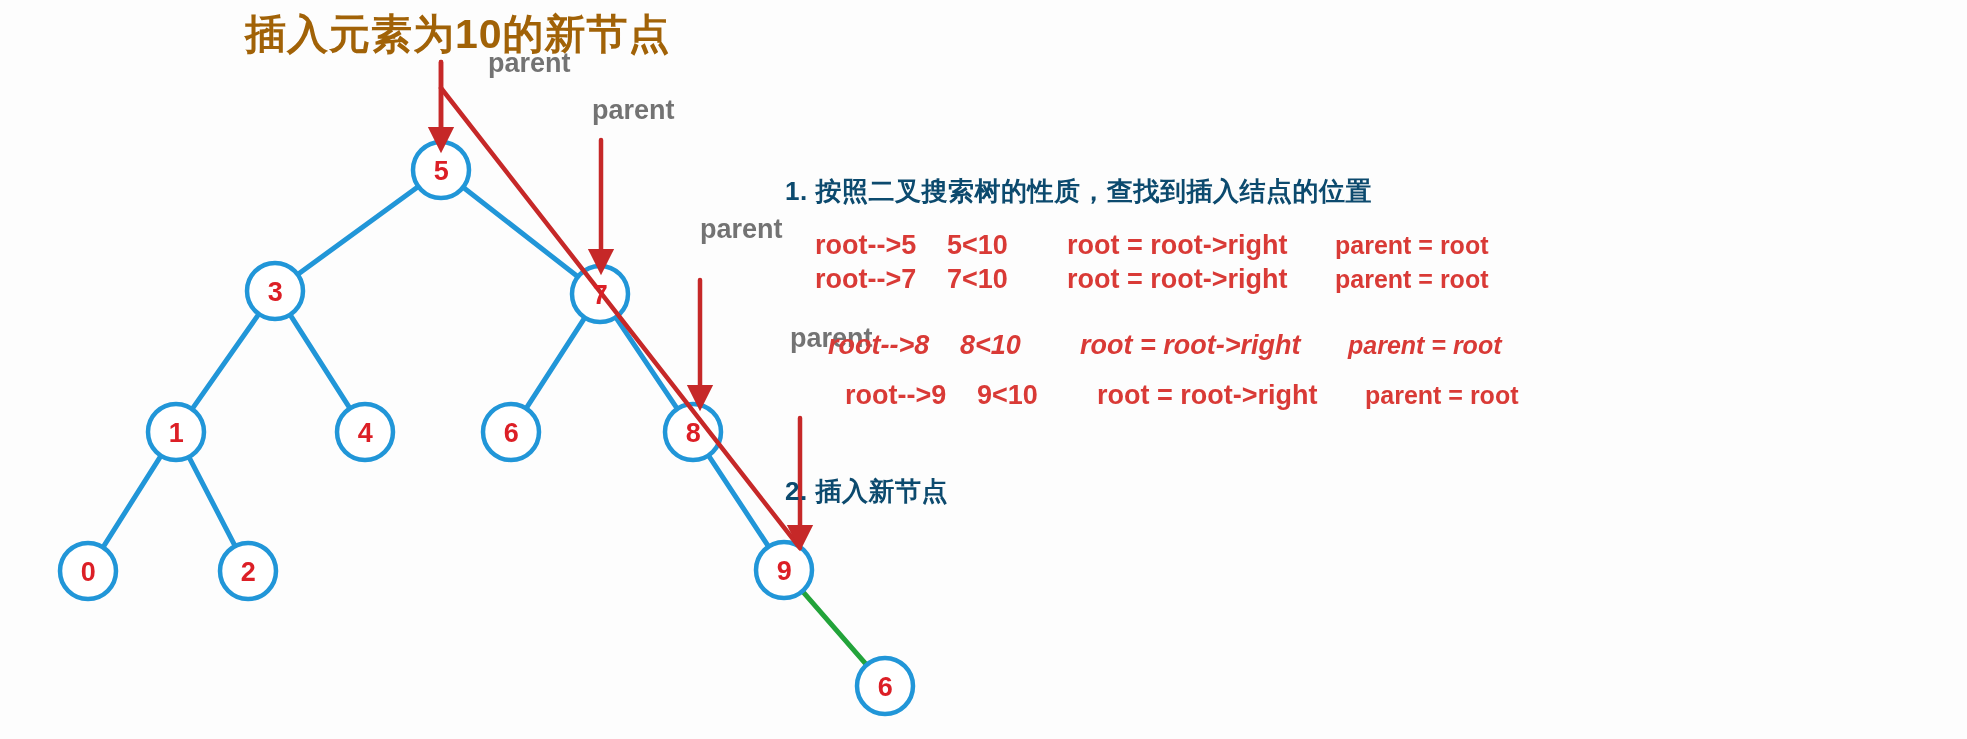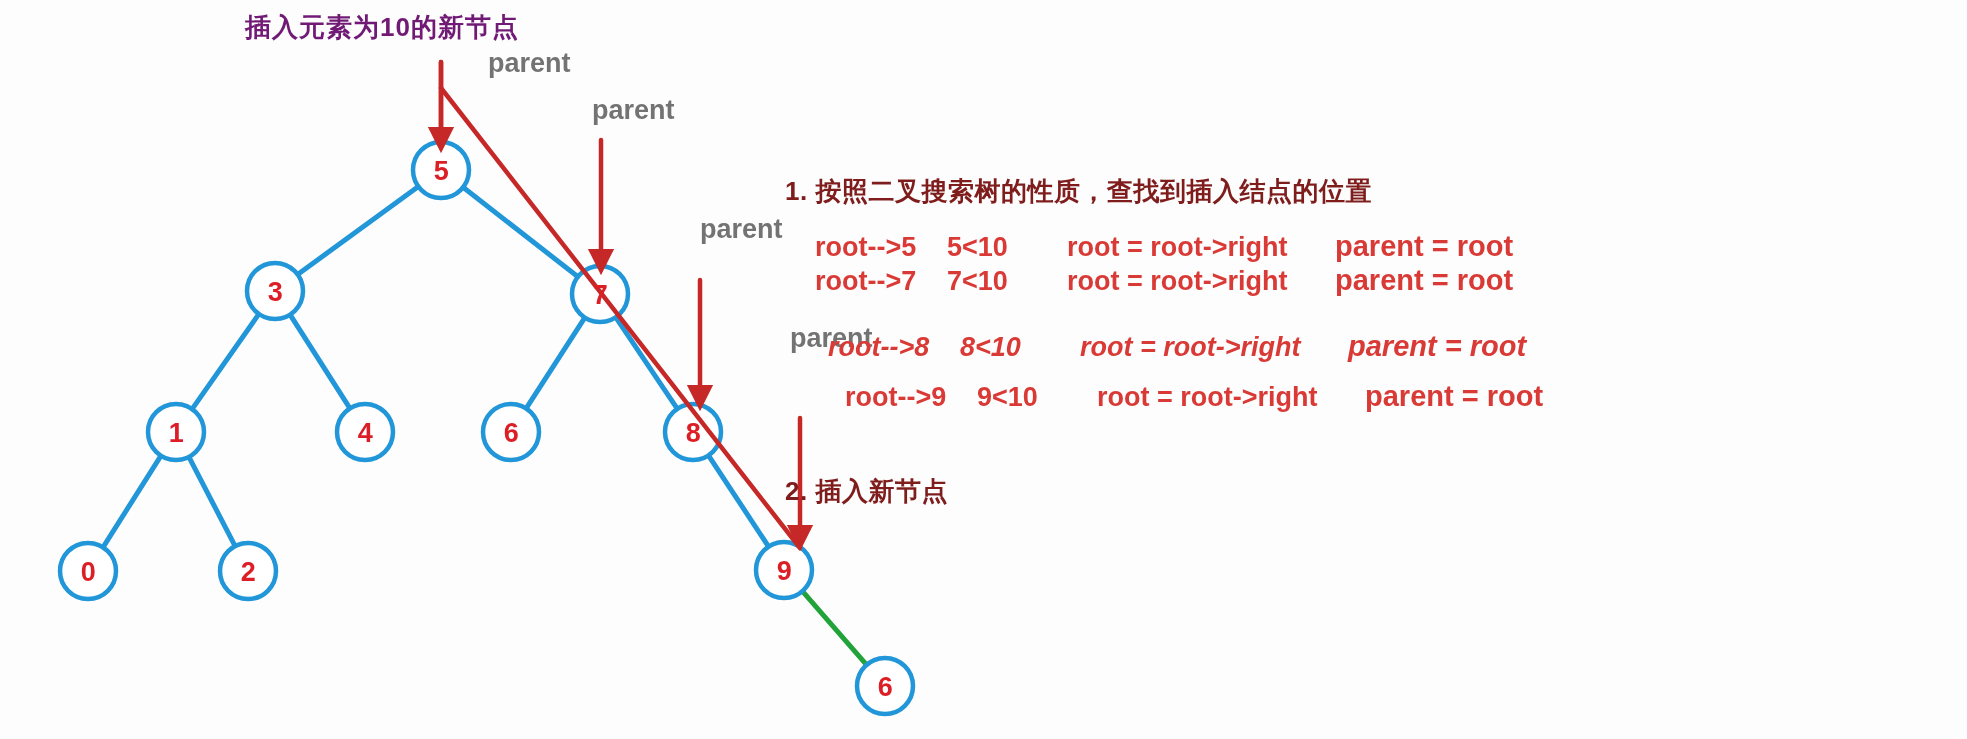--- a/index.html
+++ b/index.html
@@ -30,54 +30,54 @@
     color:#737373;
     font-weight:bold;
     font-size:27px;
     line-height:1;
     white-space:nowrap;
     font-family:"Liberation Sans","DejaVu Sans",sans-serif;
   }
 
   .title-text{
     position:absolute;
-    color:#701a75;
+    color:#a16207;
     font-weight:bold;
-    font-size:26px;
+    font-size:41px;
     line-height:1;
     white-space:nowrap;
     letter-spacing:1px;
     font-family:"Liberation Sans","DejaVu Sans",sans-serif;
   }
 
   
   #panel{position:absolute;left:780px;top:178px;width:1120px;}
   .step-heading{
-    color:#7f1d1d;
+    color:#0c4a6e;
     font-weight:bold;
     font-size:26px;
     line-height:1;
     letter-spacing:0.5px;
     white-space:nowrap;
     font-family:"Liberation Sans","DejaVu Sans",sans-serif;
   }
   .step-line{
     position:absolute;
     color:#d93a36;
     font-weight:bold;
     font-size:27px;
     line-height:1;
     white-space:nowrap;
     font-family:"Liberation Sans","DejaVu Sans",sans-serif;
   }
   .step-line .seg{display:inline-block;}
   .seg-trace{min-width:132px;}
   .seg-cmp{min-width:120px;}
   .seg-assign{min-width:268px;}
-  .seg-parent{font-size:29px;}
+  .seg-parent{font-size:25px;}
 
   #watermark{
     position:absolute;
     left:1415px;top:600px;
     color:#c8c8c8;
     font-size:44px;
     line-height:1;
     white-space:nowrap;
     font-family:"Liberation Sans","DejaVu Sans",sans-serif;
     letter-spacing:1px;

